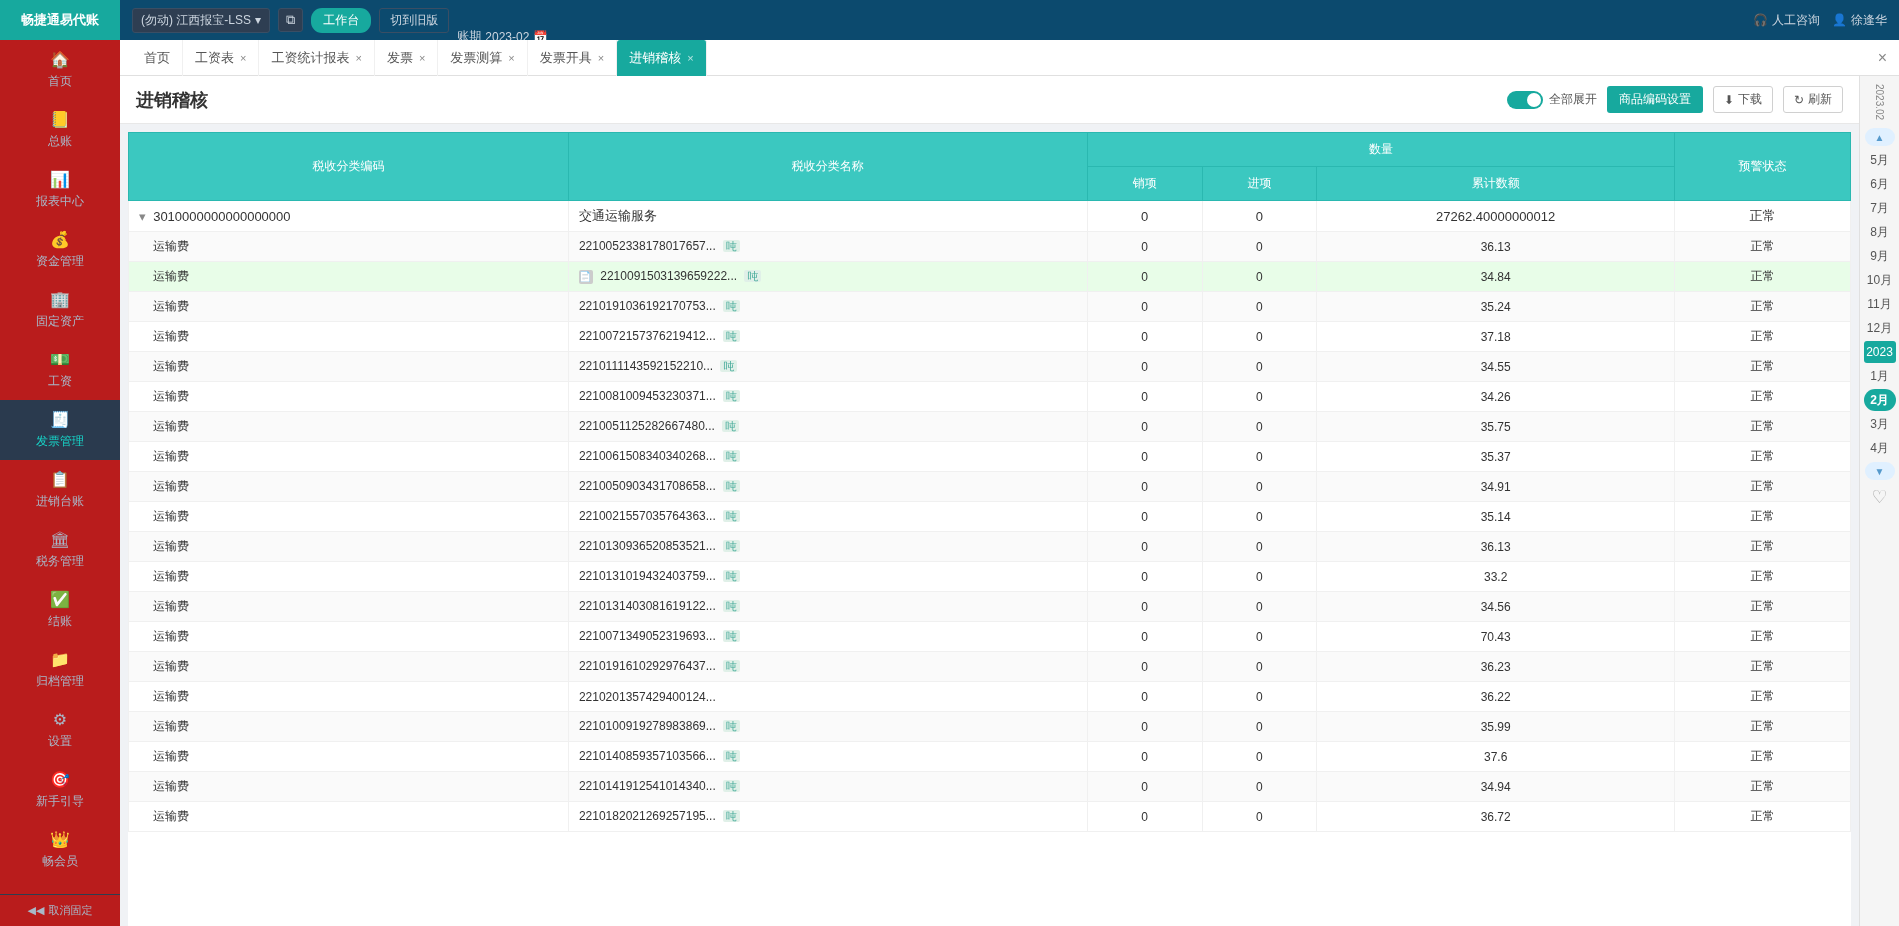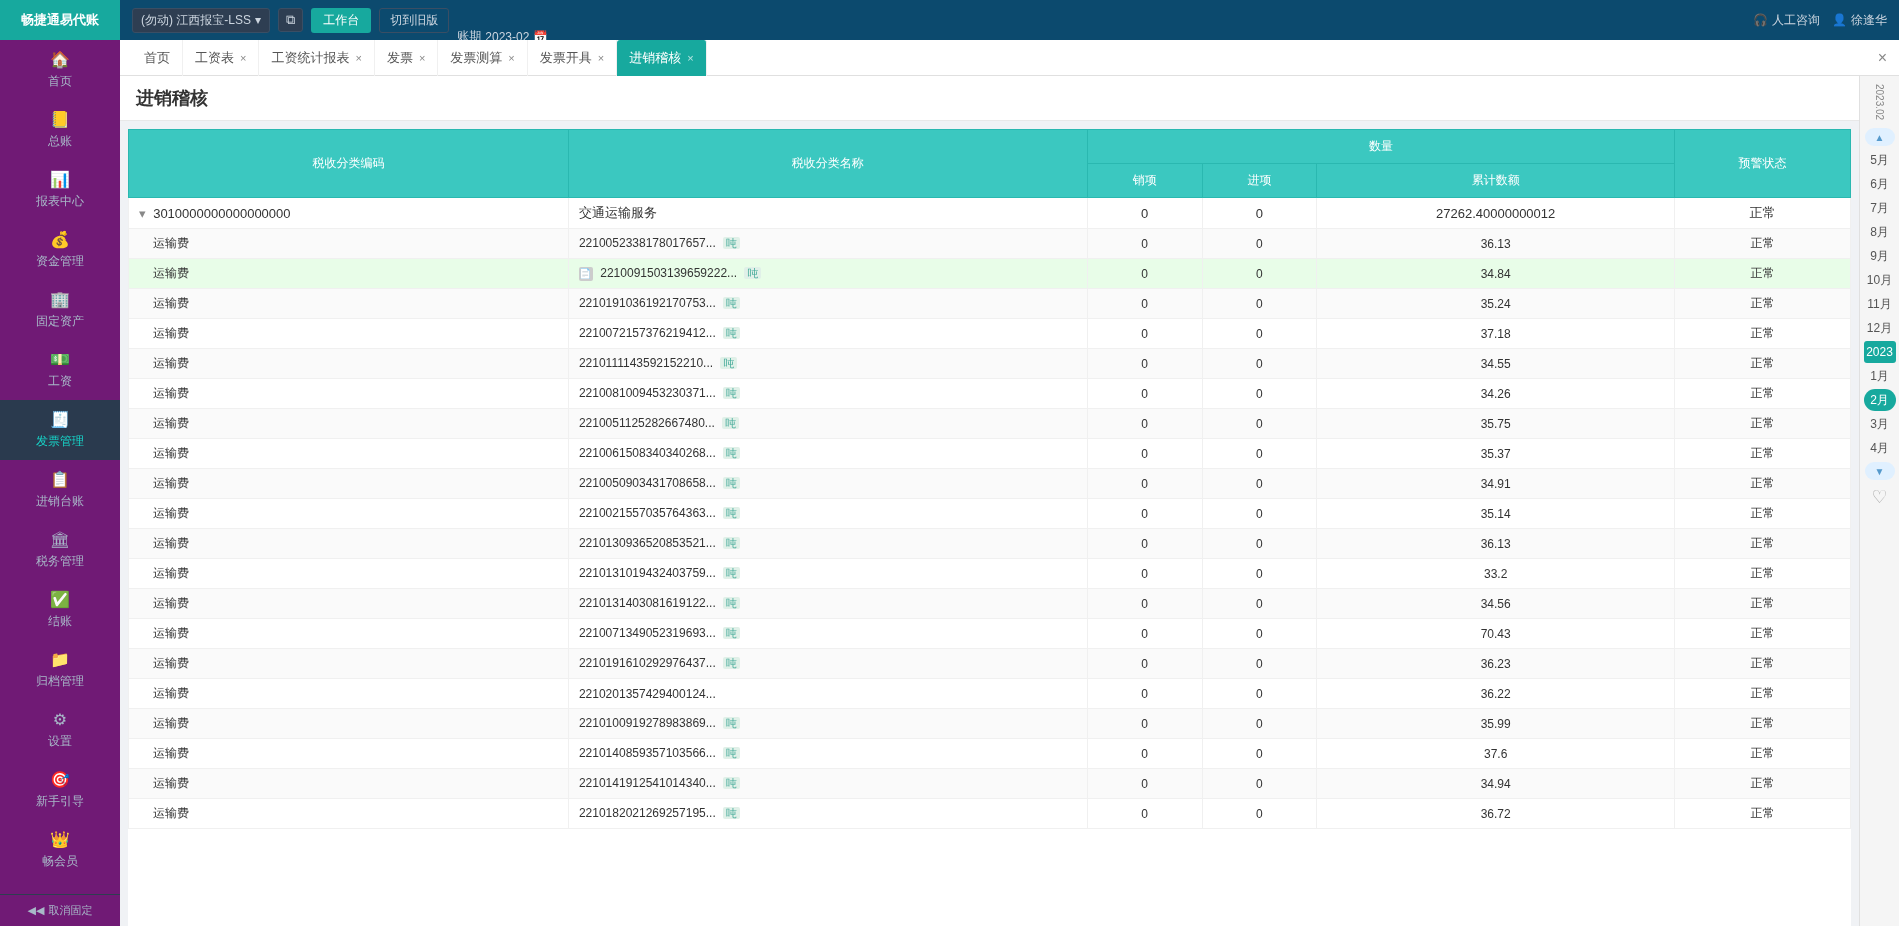--- a/index.html
+++ b/index.html
@@ -1,21 +1,21 @@
 <!DOCTYPE html>
 <html><head>
   <meta charset="utf-8">
   <style>
     * { box-sizing: border-box; margin: 0; padding: 0; }
     body { font-family: 'Microsoft YaHei', Arial, sans-serif; font-size: 13px; background: #f0f2f5; display: flex; height: 926px; overflow: hidden; }
 
     
     .sidebar {
       width: 120px;
-      background: #701a75;
+      background: #b91c1c;
       color: #cdd6e0;
       display: flex;
       flex-direction: column;
       flex-shrink: 0;
       height: 100%;
     }
     .sidebar-logo {
       background: #17a99e;
       padding: 10px 8px;
       color: white;
@@ -89,21 +89,21 @@
       border-radius: 3px;
       color: #cdd6e0;
       padding: 3px 7px;
       cursor: pointer;
       font-size: 13px;
     }
     .topbar-btn {
       background: #17a99e;
       color: white;
       border: none;
-      border-radius: 3px;
+      border-radius: 11px;
       padding: 4px 12px;
       font-size: 12px;
       cursor: pointer;
     }
     .topbar-btn-outline {
       background: transparent;
       color: #cdd6e0;
       border: 1px solid #3a4e64;
       border-radius: 3px;
       padding: 3px 10px;
@@ -314,21 +314,21 @@
       display: flex;
       align-items: center;
       justify-content: center;
       border-radius: 3px;
       cursor: pointer;
       margin: 1px 0;
       font-size: 12px;
       color: #555;
     }
     .cal-month.active-year { background: #17a99e; color: white; border-radius: 3px; }
-    .cal-month.active { background: #17a99e; color: white; font-weight: normal; border-radius: 11px; }
+    .cal-month.active { background: #17a99e; color: white; font-weight: bold; border-radius: 11px; }
     .cal-up-btn {
       width: 30px;
       height: 18px;
       background: #e0f0ff;
       border-radius: 9px;
       display: flex;
       align-items: center;
       justify-content: center;
       color: #5599cc;
       cursor: pointer;
@@ -474,20 +474,37 @@
       <span class="tab-close">×</span>
     </div>
     <div style="margin-left: auto; cursor:pointer; color:#888; font-size:16px;">×</div>
   </div>
 
   <div class="content">
     <div class="page">
 
       <div class="page-header">
         <span class="page-title">进销稽核</span>
+        <div class="page-header-right">
+          <div class="toggle-switch">
+            <div class="toggle-track">
+              <div class="toggle-thumb"></div>
+            </div>
+            <span>全部展开</span>
+          </div>
+          <button class="btn-teal">商品编码设置</button>
+          <button class="btn-outline-gray">
+            <span>⬇</span>
+            <span>下载</span>
+          </button>
+          <button class="btn-outline-gray">
+            <span>↻</span>
+            <span>刷新</span>
+          </button>
+        </div>
       </div>
 
       <div class="table-container">
         <table>
           <thead>
             <tr>
               <th rowspan="2">税收分类编码</th>
               <th rowspan="2">税收分类名称</th>
               <th colspan="3">数量</th>
               <th rowspan="2">预警状态</th>

